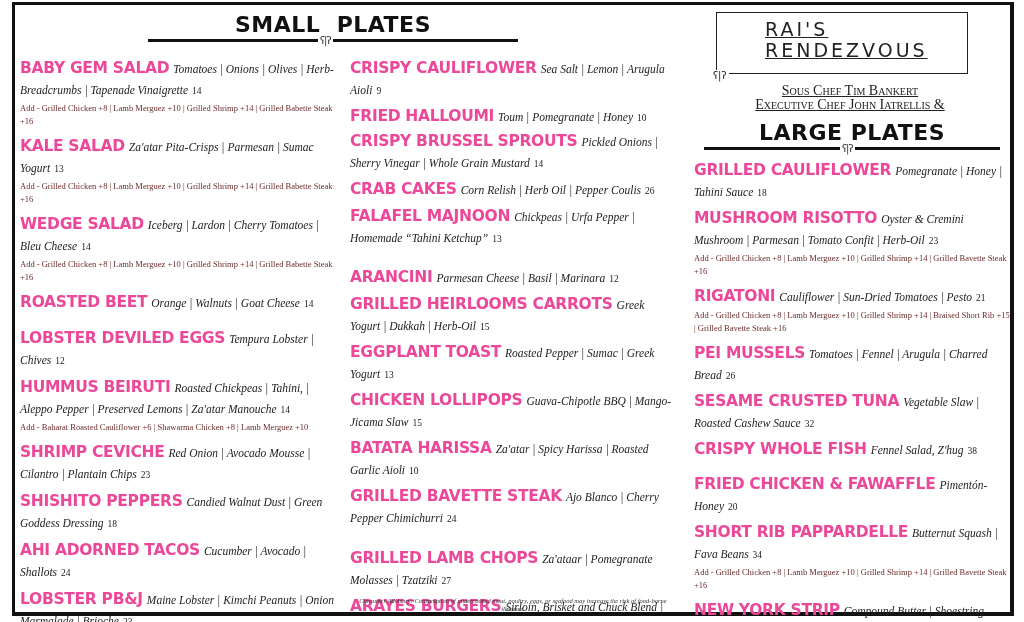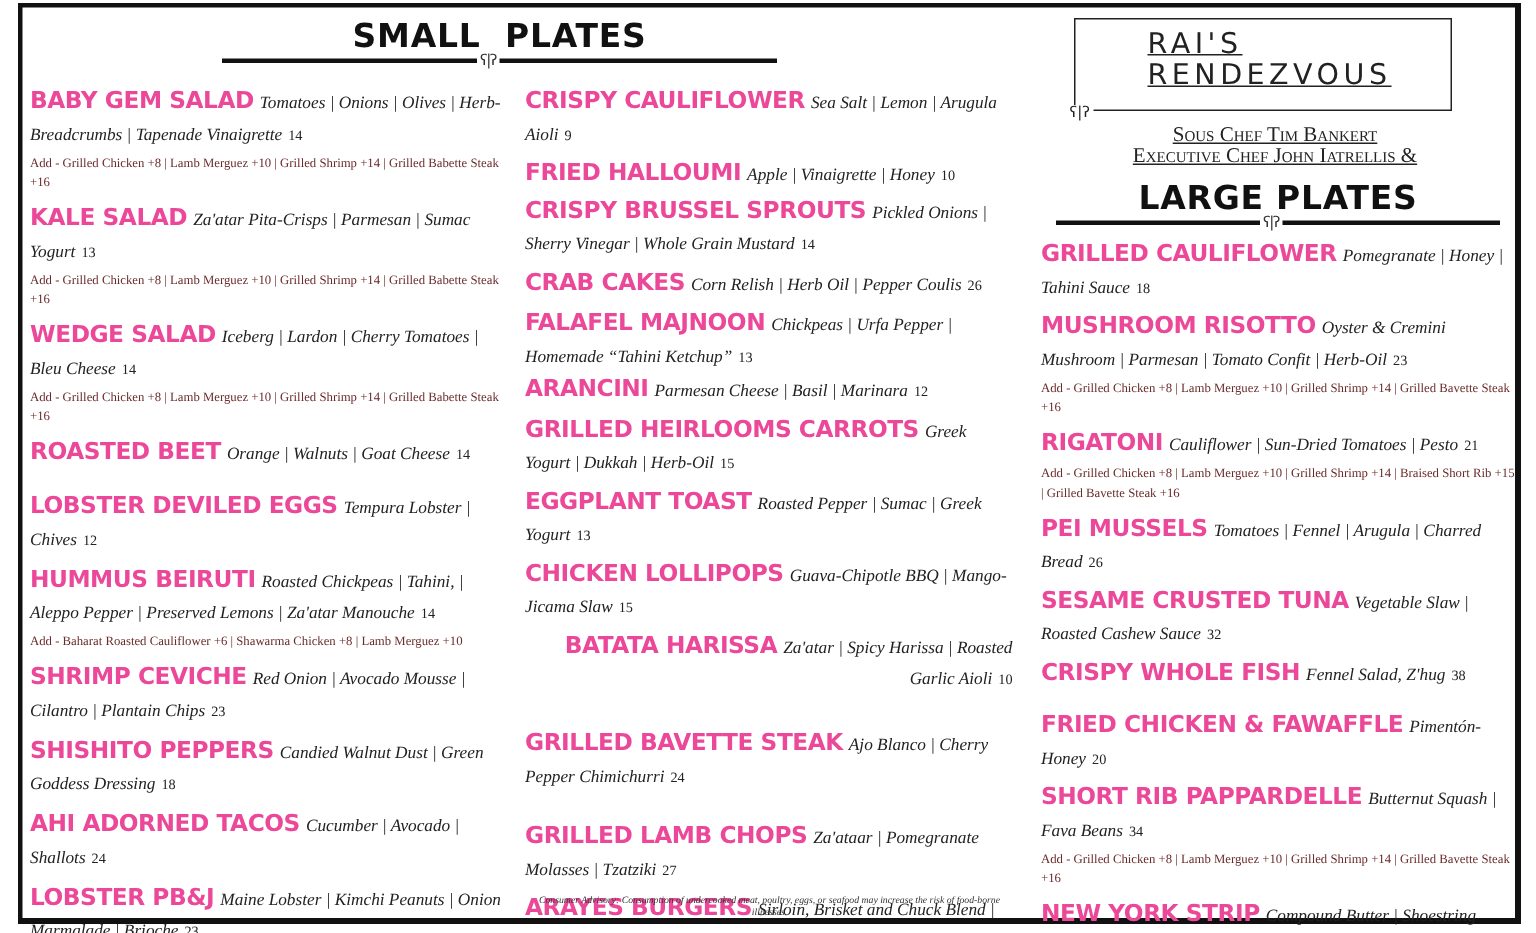--- a/index.html
+++ b/index.html
@@ -77,44 +77,44 @@
       </div>
     </div>
 </div>
 
 <div class="col col2" style="top:58px;">
   <div id="c2">
       <div class="item" style="margin-bottom: 5px;">
         <div><span class="dish-name">CRISPY CAULIFLOWER</span> <span class="dish-desc">Sea Salt | Lemon | Arugula Aioli</span> <span class="dish-price">9</span></div>
       </div>
       <div class="item" style="margin-bottom: 3px;">
-        <div><span class="dish-name">FRIED HALLOUMI</span> <span class="dish-desc">Apple | Vinaigrette | Honey</span> <span class="dish-price">10</span></div>
+        <div><span class="dish-name">FRIED HALLOUMI</span> <span class="dish-desc">Toum | Pomegranate | Honey</span> <span class="dish-price">10</span></div>
       </div>
       <div class="item" style="margin-bottom: 5px;">
         <div><span class="dish-name">CRISPY BRUSSEL SPROUTS</span> <span class="dish-desc">Pickled Onions | Sherry Vinegar | Whole Grain Mustard</span> <span class="dish-price">14</span></div>
       </div>
       <div class="item" style="margin-bottom: 5px;">
         <div><span class="dish-name">CRAB CAKES</span> <span class="dish-desc">Corn Relish | Herb Oil | Pepper Coulis</span> <span class="dish-price">26</span></div>
       </div>
-      <div class="item" style="margin-bottom: 1px;">
+      <div class="item" style="margin-bottom: 18px;">
         <div><span class="dish-name">FALAFEL MAJNOON</span> <span class="dish-desc">Chickpeas | Urfa Pepper | Homemade “Tahini Ketchup”</span> <span class="dish-price">13</span></div>
       </div>
       <div class="item" style="margin-bottom: 5px;">
         <div><span class="dish-name">ARANCINI</span> <span class="dish-desc">Parmesan Cheese | Basil | Marinara</span> <span class="dish-price">12</span></div>
       </div>
       <div class="item" style="margin-bottom: 5px;">
         <div><span class="dish-name">GRILLED HEIRLOOMS CARROTS</span> <span class="dish-desc">Greek Yogurt | Dukkah | Herb-Oil</span> <span class="dish-price">15</span></div>
       </div>
       <div class="item" style="margin-bottom: 5px;">
         <div><span class="dish-name">EGGPLANT TOAST</span> <span class="dish-desc">Roasted Pepper | Sumac | Greek Yogurt</span> <span class="dish-price">13</span></div>
       </div>
       <div class="item" style="margin-bottom: 5px;">
         <div><span class="dish-name">CHICKEN LOLLIPOPS</span> <span class="dish-desc">Guava-Chipotle BBQ | Mango-Jicama Slaw</span> <span class="dish-price">15</span></div>
       </div>
-      <div class="item" style="margin-bottom: 22px; text-align: right;">
+      <div class="item" style="margin-bottom: 5px;">
         <div><span class="dish-name">BATATA HARISSA</span> <span class="dish-desc">Za'atar | Spicy Harissa | Roasted Garlic Aioli</span> <span class="dish-price">10</span></div>
       </div>
       <div class="item" style="margin-bottom: 19px;">
         <div><span class="dish-name">GRILLED BAVETTE STEAK</span> <span class="dish-desc">Ajo Blanco | Cherry Pepper Chimichurri</span> <span class="dish-price">24</span></div>
       </div>
       <div class="item" style="margin-bottom: 5px;">
         <div><span class="dish-name">GRILLED LAMB CHOPS</span> <span class="dish-desc">Za'ataar | Pomegranate Molasses | Tzatziki</span> <span class="dish-price">27</span></div>
       </div>
       <div class="item" style="margin-bottom: 0px;">
         <div><span class="dish-name">ARAYES BURGERS</span> <span class="dish-desc">Sirloin, Brisket and Chuck Blend | Toum | Harissa Aioli</span> <span class="dish-price">19</span></div>

